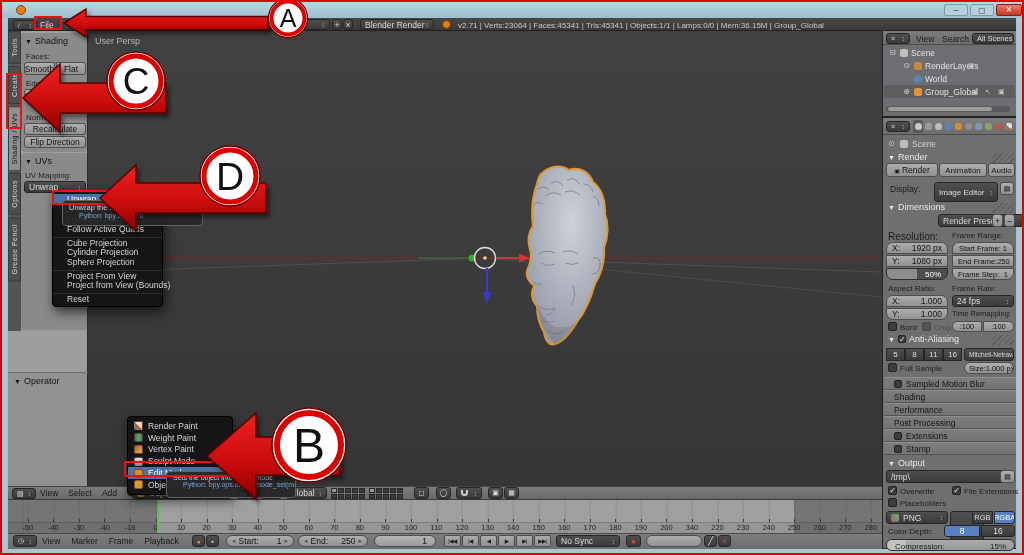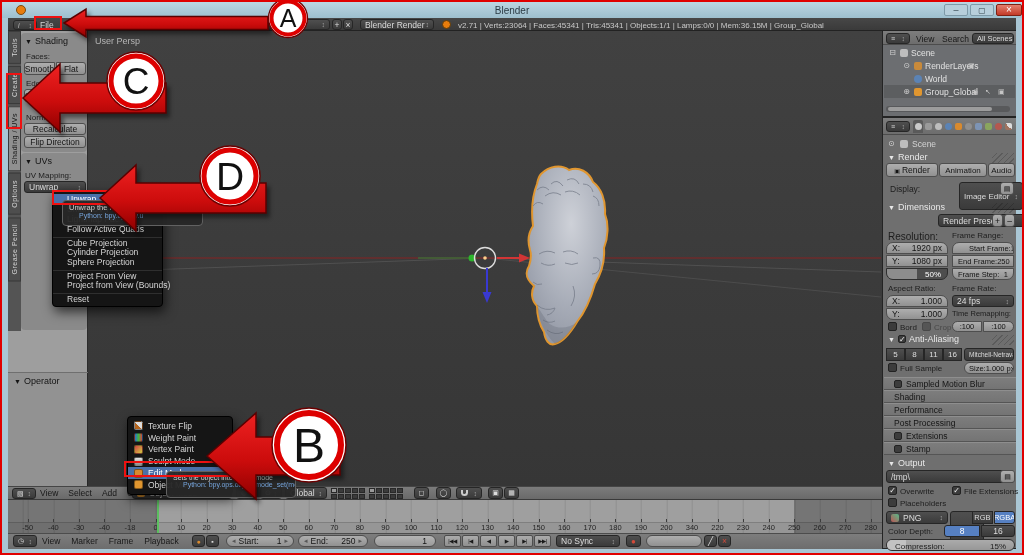--- a/index.html
+++ b/index.html
@@ -71,21 +71,20 @@
   .oic.world-icon{background:#5b83b5;border-radius:50%}
   .oic.group-icon{background:#e0962f}
   .exp{width:9px;color:#cfcfcf;font-size:8px;flex:none;text-align:center}
   .rico{position:absolute;color:#c5c5c5;font-size:7px;top:3px}
 </style>
 </head>
 <body>
 
 <div class="abs" style="left:2px;top:2px;width:1020px;height:16px;background:linear-gradient(#bcd6e2,#9dbfce);display:flex;align-items:center">
   <span style="width:10px;height:10px;border-radius:50%;background:#e87d0d;border:1px solid #7a4a10;margin-left:14px"></span>
-  <span style="position:absolute;left:0;right:0;text-align:center;font-size:10px;color:#2b3b44">Blender</span>
   <span class="abs" style="left:942px;top:2px;width:24px;height:12px;background:#b7cfdb;border:1px solid #7e9aa8;border-radius:2px;font-size:9px;line-height:10px;text-align:center;color:#33444d">–</span>
   <span class="abs" style="left:968px;top:2px;width:24px;height:12px;background:#b7cfdb;border:1px solid #7e9aa8;border-radius:2px;font-size:8px;line-height:11px;text-align:center;color:#33444d">▢</span>
   <span class="abs" style="left:994px;top:2px;width:26px;height:12px;background:linear-gradient(#e57e6d,#c23a28);border:1px solid #7e2013;border-radius:2px;font-size:10px;line-height:10px;text-align:center;color:#fff">×</span>
 </div>
 <div class="abs" style="left:2px;top:18px;width:6px;height:535px;background:#a9c6d4"></div>
 <div class="abs" style="left:1016px;top:18px;width:6px;height:535px;background:#a9c6d4"></div>
 <div class="abs" style="left:2px;top:549px;width:1020px;height:4px;background:#a9c6d4"></div>
 <div class="abs" style="left:8px;top:18px;width:1008px;height:531px;background:#242424"></div>
 
 <div class="abs" style="left:8px;top:18px;width:1008px;height:13px;background:linear-gradient(#474747,#3a3a3a);border-bottom:1px solid #222"></div>
@@ -352,21 +351,21 @@
     <span>▣</span>
   </div>
 <div class="db" style="left:504px;top:487px;width:15px;height:12px;justify-content:center;padding:0;font-size:7px">
     <span>▦</span>
   </div>
 
 <div class="pmenu mode-menu" style="left:127px;top:416px;width:106px">
 
     <div class="mi">
       <span class="ic texture-paint"></span>
-      <span>Texture Flip</span>
+      <span>Render Paint</span>
     </div>
 
     <div class="mi">
       <span class="ic weight-paint"></span>
       <span>Weight Paint</span>
     </div>
 
     <div class="mi">
       <span class="ic vertex-paint"></span>
       <span>Vertex Paint</span>
@@ -596,21 +595,21 @@
     <span style="font-size:6px;margin-right:2px">▣</span>
     <span>Render</span>
   </div>
 <div class="lb" style="left:939px;top:163px;width:48px;height:14px;font-size:8px">
     <span>Animation</span>
   </div>
 <div class="lb" style="left:988px;top:163px;width:27px;height:14px;font-size:8px">
     <span>Audio</span>
   </div>
 <span class="lab" style="left:890px;top:184px">Display:</span>
-<div class="db" style="left:959px;top:182px;width:64px;height:28px;font-size:8px">
+<div class="db" style="left:934px;top:182px;width:64px;height:20px;font-size:8px">
   <span>Image Editor</span>
   <span class="ud">↕</span>
 </div>
 <div class="lb" style="left:1000px;top:182px;width:14px;height:13px;font-size:7px">
     <span>▤</span>
   </div>
 
 <span class="phdr" style="left:888px;top:202px;color:#e8e8e8"><span class="tri">▼</span><span>Dimensions</span></span>
 <div class="hatch" style="left:992px;top:203px"></div>
 <div class="db" style="left:938px;top:214px;width:104px;height:13px">
@@ -622,21 +621,21 @@
   </div>
 <div class="lb" style="left:1004px;top:214px;width:11px;height:13px">
     <span>–</span>
   </div>
 <span class="lab" style="left:888px;top:231px;font-size:10px">Resolution:</span>
 <span class="lab" style="left:952px;top:231px;font-size:8px">Frame Range:</span>
 <div class="lb" style="left:886px;top:242px;width:62px;height:12px;justify-content:space-between;padding:0 5px;border-radius:7px 7px 0 0">
     <span>X:</span>
     <span>1920 px</span>
   </div>
-<div class="lb" style="left:952px;top:242px;width:62px;height:12px;justify-content:space-between;padding:0 16px;font-size:7.5px;border-radius:7px 7px 0 0">
+<div class="lb" style="left:952px;top:242px;width:62px;height:12px;justify-content:space-between;padding:0 6px;font-size:7.5px;border-radius:7px 7px 0 0">
     <span>Start Frame:</span>
     <span>1</span>
   </div>
 <div class="lb" style="left:886px;top:255px;width:62px;height:12px;justify-content:space-between;padding:0 5px;border-radius:0">
     <span>Y:</span>
     <span>1080 px</span>
   </div>
 <div class="lb" style="left:952px;top:255px;width:62px;height:12px;justify-content:space-between;padding:0 5px;font-size:7.5px;border-radius:0">
     <span>End Frame:</span>
     <span>250</span>

